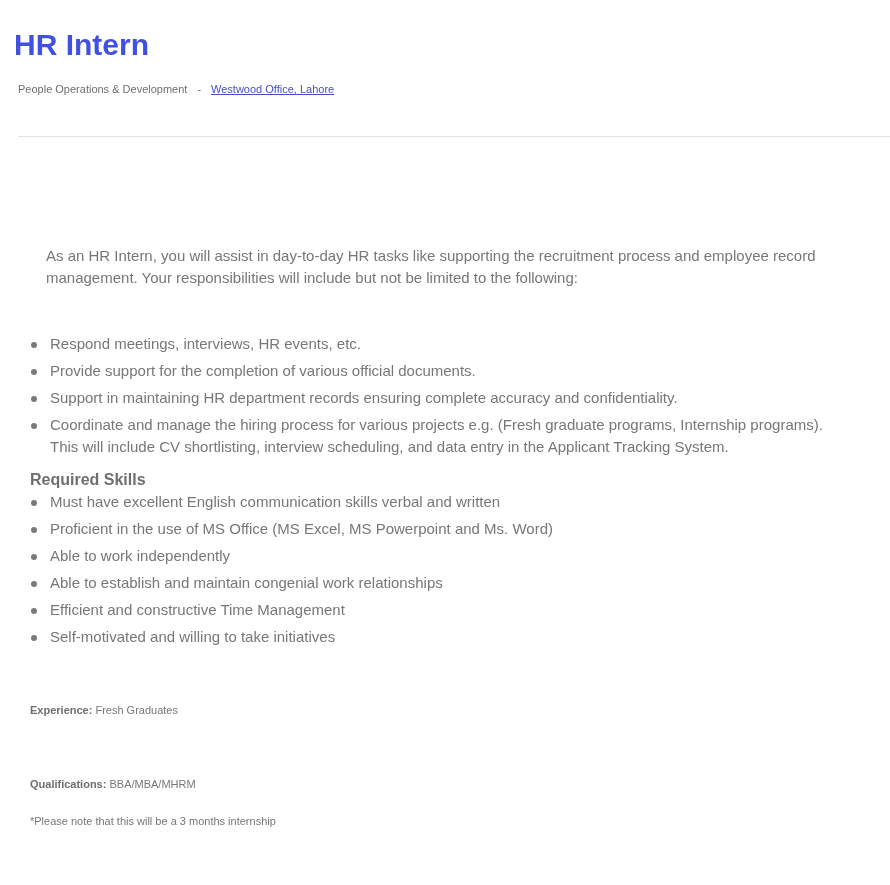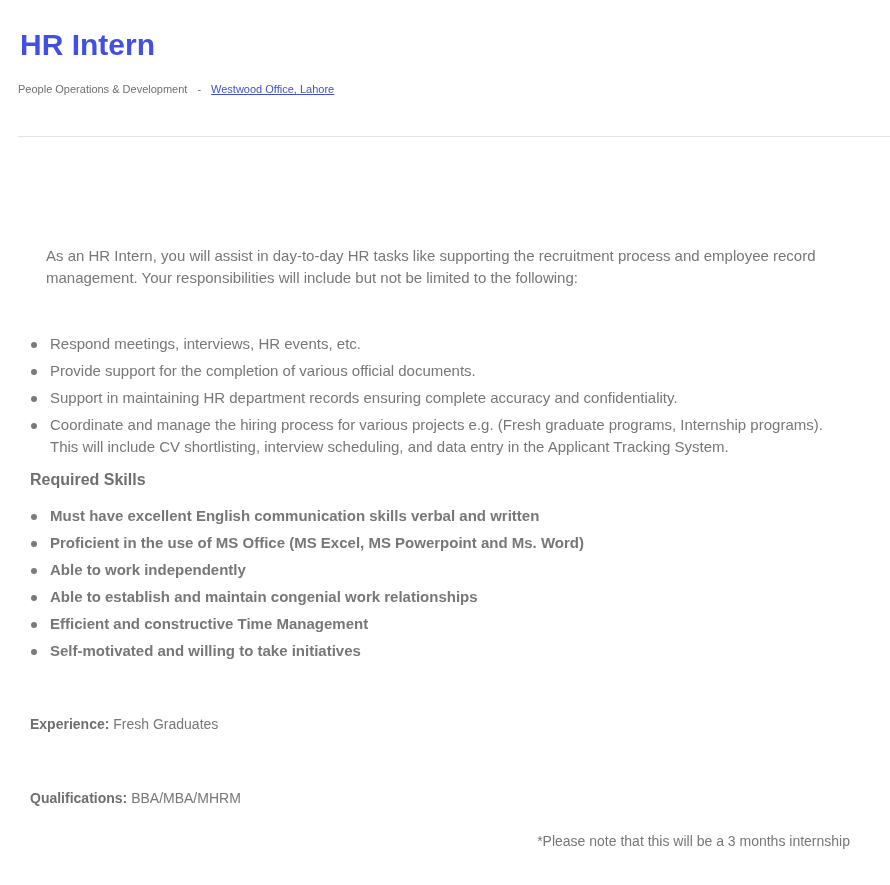--- a/index.html
+++ b/index.html
@@ -10,21 +10,21 @@
     body {
       width: 890px;
       height: 885px;
       overflow: hidden;
       font-family: "Liberation Sans", sans-serif;
       color: #757575;
       position: relative;
     }
     .header {
       position: absolute;
-      left: 20px;
+      left: 14px;
       top: 26px;
     }
     .title {
       margin: 0;
       font-size: 30px;
       font-weight: bold;
       color: #4150e0;
       line-height: 38px;
     }
     .subline {
@@ -89,41 +89,38 @@
     .resp-list li {
       margin-bottom: 5px;
     }
     .skills-heading {
       margin-top: 11px;
       font-weight: bold;
       color: #6f6f6f;
       font-size: 16px;
     }
     .skills-list {
-      margin-top: 14px;
-      font-weight: bold;
     }
     .skills-list li {
       margin-bottom: 5px;
     }
     .kv {
-      font-size: 14px;
+      font-size: 11px;
     }
     .kv b {
       color: #6f6f6f;
     }
     .experience {
       margin-top: 51px;
     }
     .qualifications {
       margin-top: 52px;
     }
     .note {
-      margin-top: 21px;
-      text-align: right;
+      margin-top: 15px;
     }
   </style>
 </head>
 <body>
 
 <div class="header">
   <h1 class="title">HR Intern</h1>
 </div>
 
 <div class="subline">

